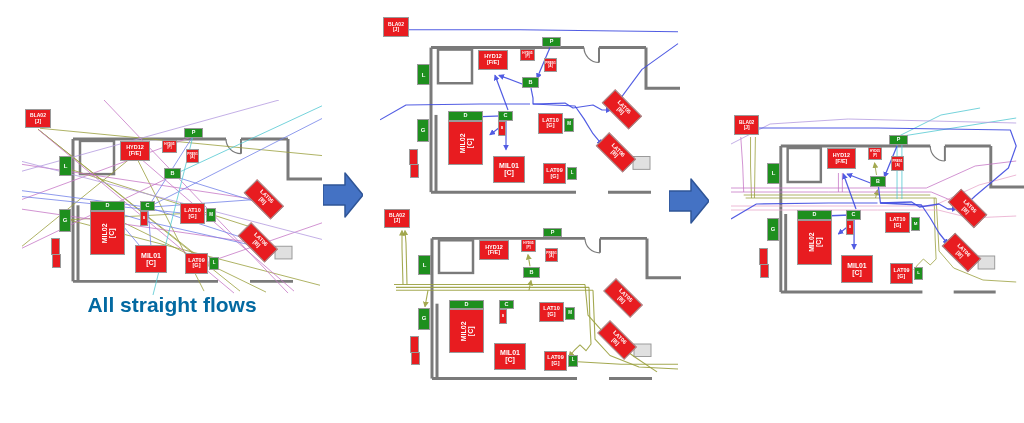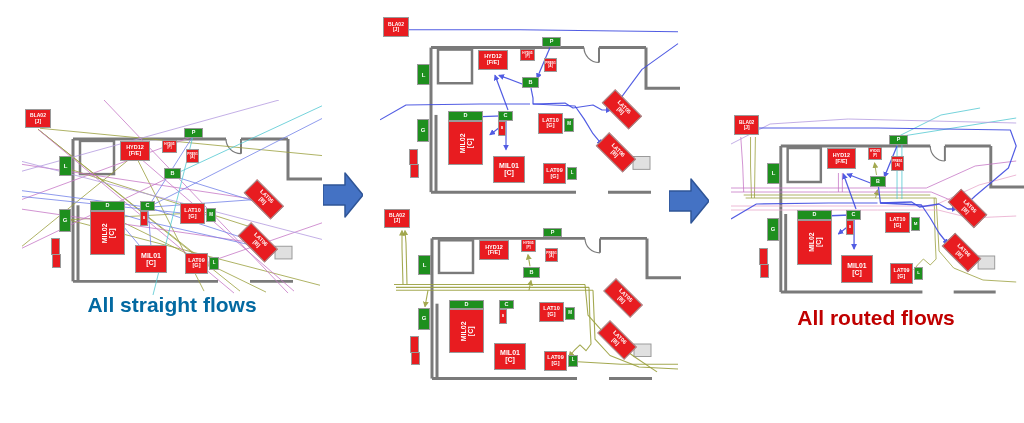--- a/index.html
+++ b/index.html
@@ -15,21 +15,20 @@
   .node .lbl span{display:block;white-space:nowrap;}
   .node.vert .lbl{transform:rotate(-90deg);}
   .caption{position:absolute;text-align:center;font-weight:bold;font-size:21px;}
   .tarrow{position:absolute;}
 </style>
 </head>
 <body>
 
 <div id="stage">
   <div class="caption" style="left: 22px; top: 293px; width: 300px; color: #0369a1;">All straight flows</div>
-  <div class="caption" style="left: 728px; top: 306px; width: 296px; color: rgb(192, 0, 0);">All routed flows</div>
 <div class="panel" style="left: 22px; top: 100px; width: 300px; height: 195px;">
       <svg width="300" height="195" viewBox="0 0 300 200" preserveAspectRatio="none">
         <defs></defs>
         <path d="M51,40 H204" stroke="#7a7a7a" stroke-width="3" fill="none"></path>
         <path d="M219,40 H266" stroke="#7a7a7a" stroke-width="3" fill="none"></path>
         <path d="M266,40 V81 H300" stroke="#7a7a7a" stroke-width="3" fill="none"></path>
         <path d="M51,40 V186" stroke="#7a7a7a" stroke-width="3" fill="none"></path>
         <path d="M51,186 H196" stroke="#7a7a7a" stroke-width="3" fill="none"></path>
         <path d="M228,186 H271" stroke="#7a7a7a" stroke-width="3" fill="none"></path>
         <path d="M56,108 V186" stroke="#7a7a7a" stroke-width="3" fill="none"></path>

